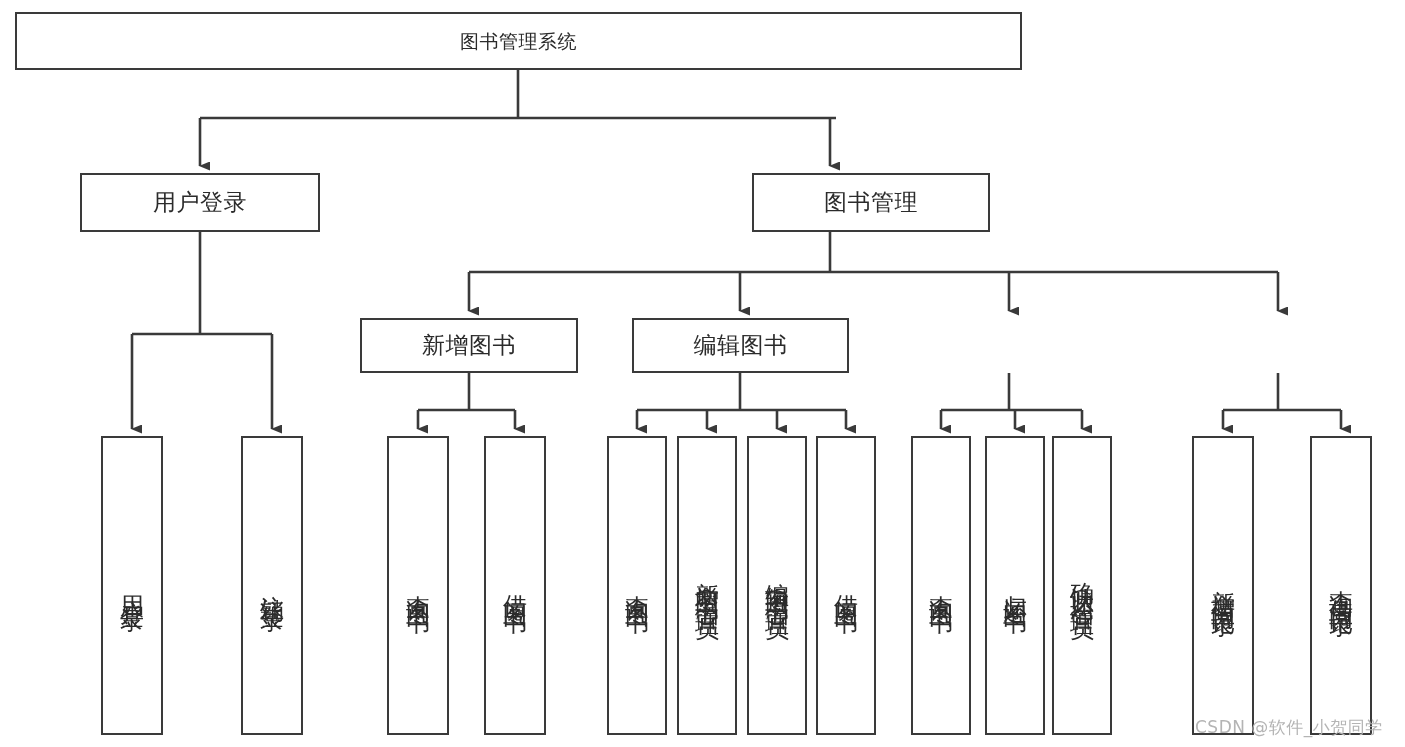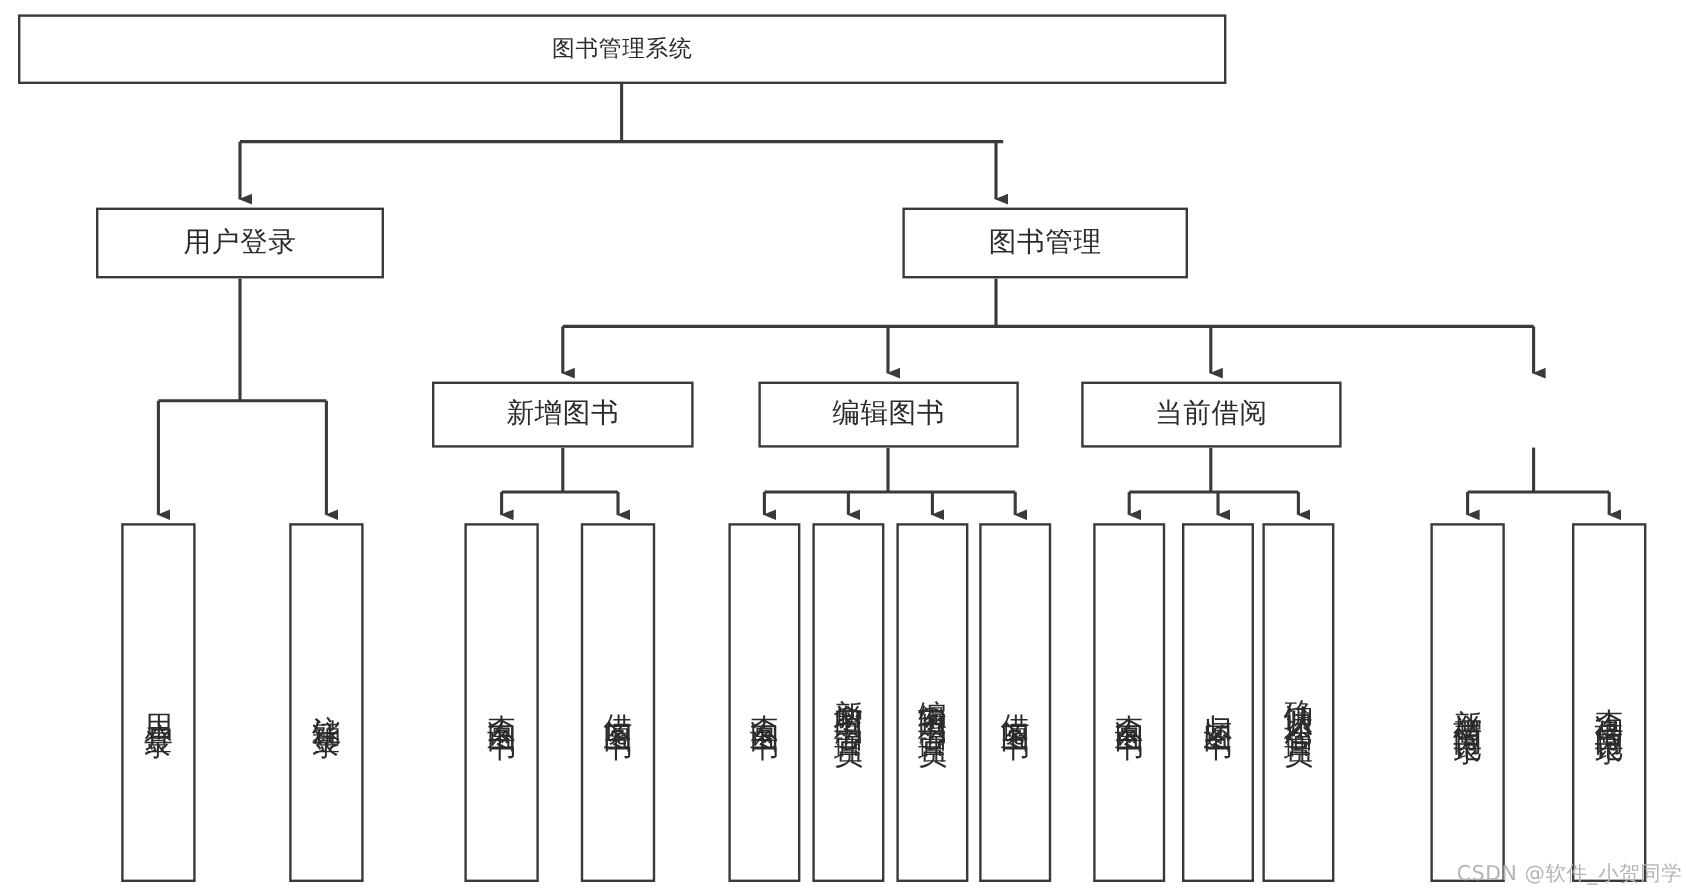--- a/index.html
+++ b/index.html
@@ -135,23 +135,20 @@
   <div class="node horiz" style="left:752px; top:173px; width:238px; height:59px;">
     <span class="label">图书管理</span>
   </div>
 
   <div class="node horiz" style="left:360px; top:318px; width:218px; height:55px;">
     <span class="label">新增图书</span>
   </div>
   <div class="node horiz" style="left:632px; top:318px; width:217px; height:55px;">
     <span class="label">编辑图书</span>
   </div>
-  <div class="node horiz" style="left:901px; top:318px; width:217px; height:55px;">
-    <span class="label">当前借阅</span>
-  </div>
 
   <div class="node vert" style="left:101px; top:436px; width:62px; height:299px;">
     <span class="label">用户登录</span>
   </div>
   <div class="node vert" style="left:241px; top:436px; width:62px; height:299px;">
     <span class="label">注销登录</span>
   </div>
 
   <div class="node vert" style="left:387px; top:436px; width:62px; height:299px;">
     <span class="label">查询图书</span>
@@ -183,15 +180,15 @@
     <span class="label">确认归还（管理员）</span>
   </div>
 
   <div class="node vert" style="left:1192px; top:436px; width:62px; height:299px;">
     <span class="label">新增借阅记录</span>
   </div>
   <div class="node vert" style="left:1310px; top:436px; width:62px; height:299px;">
     <span class="label">查询借阅记录</span>
   </div>
 
-  <div class="watermark" style="left:1195px; top:716px;padding-left:19px;">CSDN @软件_小贺同学</div>
+  <div class="watermark" style="left:1195px; top:716px;">CSDN @软件_小贺同学</div>
 
 </div>
 
 </body></html>

